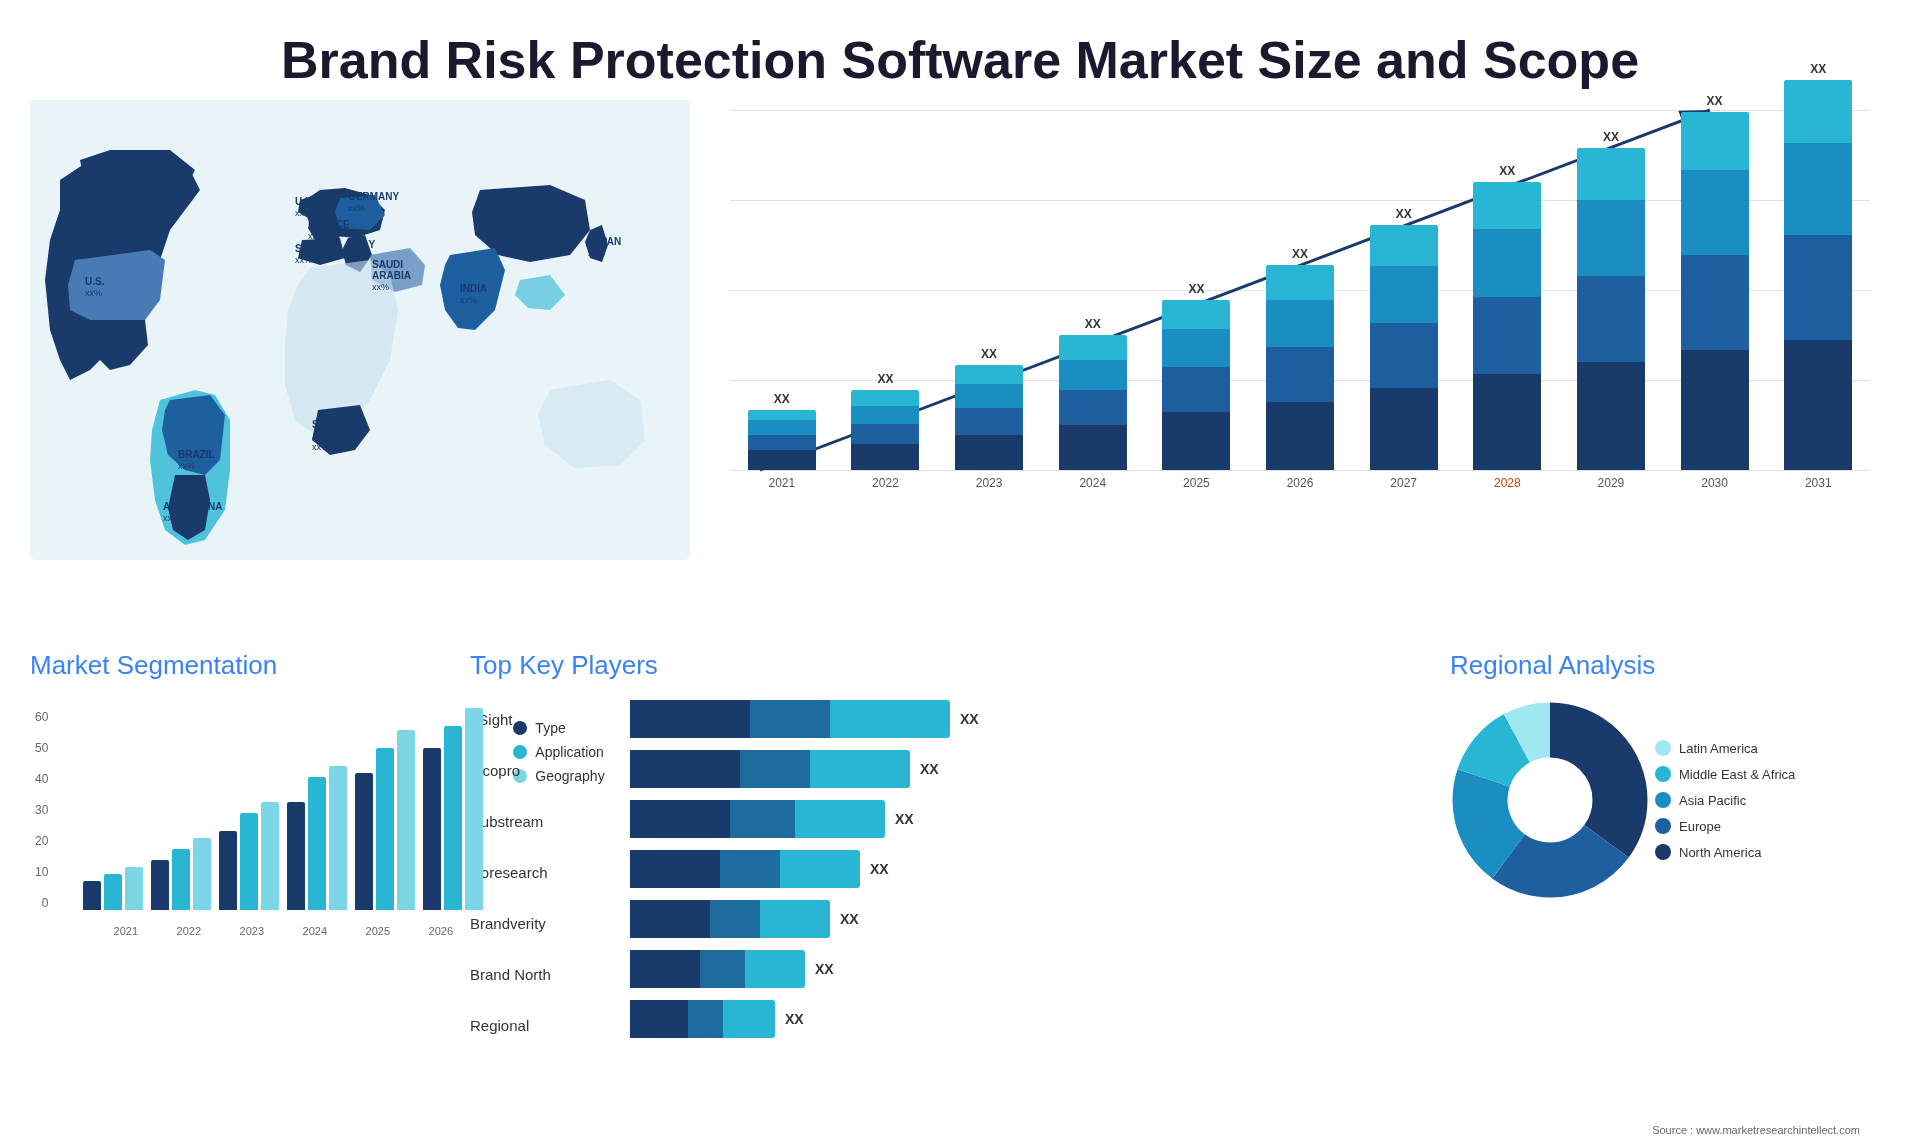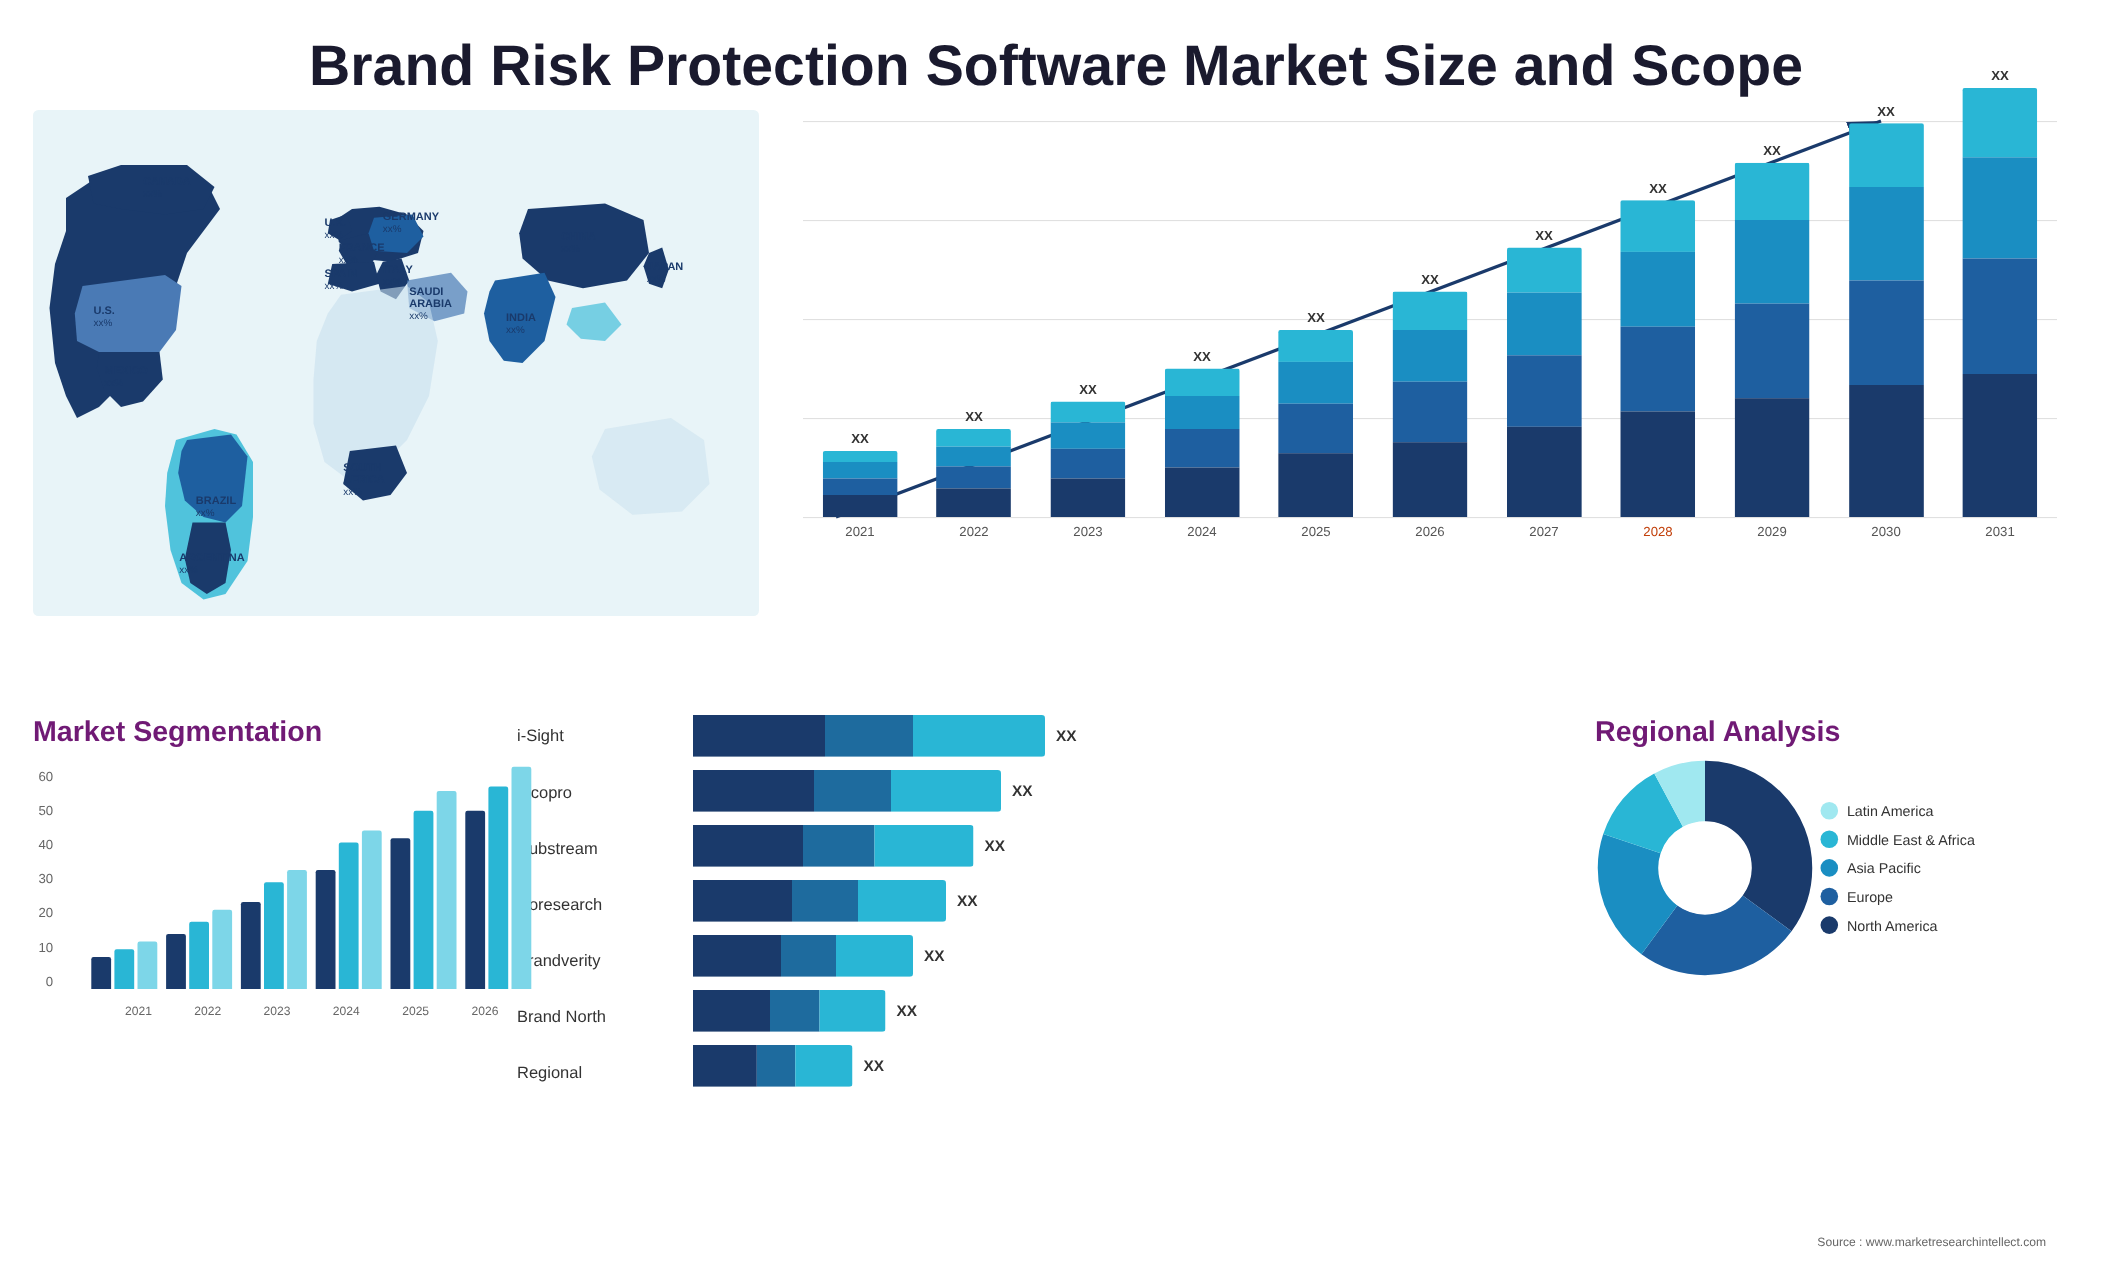--- a/index.html
+++ b/index.html
@@ -63,23 +63,23 @@
       flex: 1;
     }
 
     
     .segmentation {
       width: 420px;
       flex-shrink: 0;
     }
     .section-title {
       font-size: 26px;
-      font-weight: 700;
-      color: #701a75;
-      margin-bottom: 8px;
+      font-weight: 400;
+      color: #3b82f6;
+      margin-bottom: 19px;
     }
     .bar-chart-container {
       display: flex;
       gap: 30px;
     }
     .bar-chart {
       display: flex;
       align-items: flex-end;
       gap: 8px;
       height: 220px;
@@ -560,24 +560,39 @@
         </div>
         <div class="x-axis">
           <span style="width:55px;text-align:center;font-size:11px;color:#666;">2021</span>
           <span style="width:55px;text-align:center;font-size:11px;color:#666;">2022</span>
           <span style="width:55px;text-align:center;font-size:11px;color:#666;">2023</span>
           <span style="width:55px;text-align:center;font-size:11px;color:#666;">2024</span>
           <span style="width:55px;text-align:center;font-size:11px;color:#666;">2025</span>
           <span style="width:55px;text-align:center;font-size:11px;color:#666;">2026</span>
         </div>
       </div>
+      <div class="legend">
+        <div class="legend-item">
+          <div class="legend-dot" style="background:#1a3a6b;"></div>
+          <span>Type</span>
+        </div>
+        <div class="legend-item">
+          <div class="legend-dot" style="background:#29b6d5;"></div>
+          <span>Application</span>
+        </div>
+        <div class="legend-item">
+          <div class="legend-dot" style="background:#7dd6e8;"></div>
+          <span>Geography</span>
+        </div>
+      </div>
     </div>
   </div>
 
   <div class="key-players">
+    <h2 class="section-title">Top Key Players</h2>
     <div class="players-content">
       <div class="player-list">
         <div class="player-name">i-Sight</div>
         <div class="player-name">Incopro</div>
         <div class="player-name">Hubstream</div>
         <div class="player-name">Coresearch</div>
         <div class="player-name">Brandverity</div>
         <div class="player-name">Brand North</div>
         <div class="player-name">Regional</div>
       </div>

